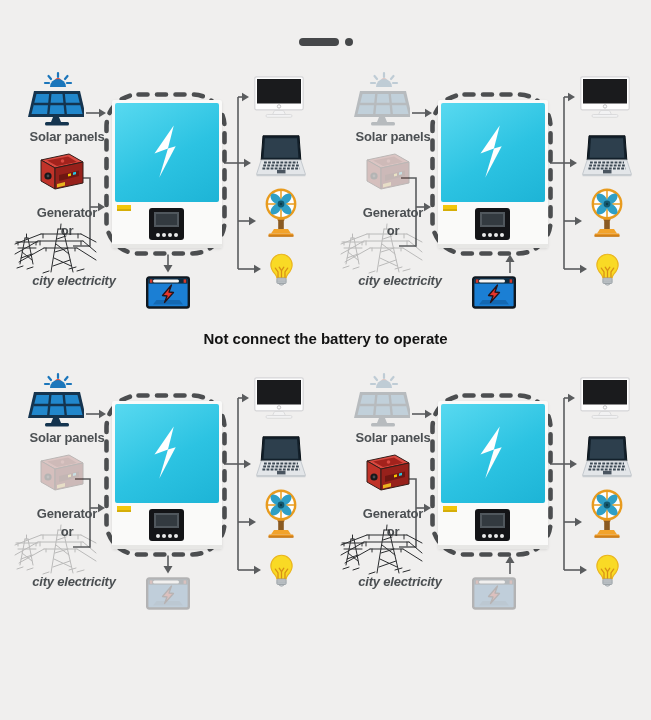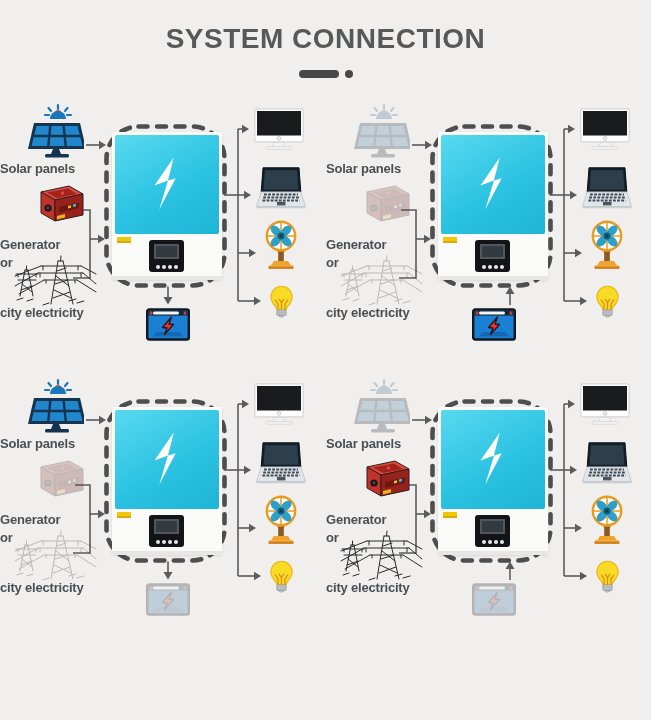--- a/index.html
+++ b/index.html
@@ -14,31 +14,31 @@
   .section-heading{margin:0;text-align:center;font-size:15px;font-weight:700;color:#131313;}
   .section--1 .section-heading{margin-top:24px;}
   .section--2 .section-heading{margin-top:9px;}
   .row{display:flex;margin-top:10px;}
   
   .diagram{position:relative;width:326px;height:265px;flex:0 0 326px;}
   #row-1 .diagram{height:289px;}
   .icon{position:absolute;}
   .icon svg{display:block;width:100%;height:100%;}
   .faded{opacity:.27;filter:saturate(.55);}
-  .icon-label{position:absolute;width:100px;font-size:13px;font-weight:700;
-              color:#4b4f52;letter-spacing:-.2px;line-height:14px;}
+  .icon-label{position:absolute;width:100px;text-align:center;font-size:13px;font-weight:700;
+              color:#4b4f52;letter-spacing:-.2px;line-height:14px;margin-left:17px;}
   .connections{position:absolute;left:0;top:0;width:326px;height:265px;}
   
   .solar-icon{left:22px;top:14px;width:62px;height:58px;}
   .solar-label{left:0;top:74px;}
   .generator-icon{left:27px;top:95px;width:60px;height:47px;}
   .generator-label{left:0;top:150px;}
   .or-label{left:0;top:168px;}
   .city-icon{left:13px;top:166px;width:84px;height:52px;}
-  .city-label{left:0;top:218px;}
+  .city-label{left:7px;top:218px;font-style:italic;}
   .monitor-icon{left:254px;top:20px;width:50px;height:42px;}
   .laptop-icon{left:255px;top:79px;width:52px;height:45px;}
   .fan-icon{left:262px;top:132px;width:38px;height:50px;}
   .bulb-icon{left:267px;top:196px;width:29px;height:39px;}
   .battery-icon{left:146px;top:217px;width:44px;height:36px;}
   
   .inverter{position:absolute;left:112px;top:44px;width:110px;height:148px;background:#fafaf9;
             border-radius:2px;box-shadow:0 1px 3px rgba(0,0,0,.10);}
   .inverter::after{content:'';position:absolute;left:0;right:0;bottom:0;height:4px;background:#e7e7e5;
             border-radius:0 0 2px 2px;}
@@ -55,21 +55,20 @@
   
   .flow-down .conn-battery-up{display:none;}
   .flow-up .conn-battery-down{display:none;}
 </style>
 </head>
 <body>
 
 <div class="page">
 
   <div class="header">
-    <h1 class="title">SYSTEM CONNECTION</h1>
     <div class="divider">
       <span class="bar"></span>
       <span class="dot"></span>
     </div>
   </div>
 
   <section class="section section--1">
     <div class="row" id="row-0">
   <div class="diagram flow-down">
 
@@ -519,20 +518,21 @@
         <polygon points="7,31.5 37,31.5 33.5,27 10.5,27" fill="#1468b2"></polygon>
         <polygon points="25.5,12 16.5,22.5 21,23 18.5,29.5 27.5,19.5 23,19" fill="#e8352b" stroke="#27141a" stroke-width="1.3" stroke-linejoin="round"></polygon>
       </svg>
     </div>
 
   </div>
 </div>
   </section>
 
   <section class="section section--2">
+    <h2 class="section-heading">Not connect the battery to operate</h2>
     <div class="row" id="row-1">
   <div class="diagram flow-down">
 
     <svg class="connections" viewBox="0 0 326 265">
       <g stroke="#5a5c5e" stroke-width="1.6" fill="#5a5c5e">
         <g>
           <line x1="86" y1="57" x2="99" y2="57"></line>
           <polygon points="99,52.8 99,61.2 106,57" stroke="none"></polygon>
         </g>
         <g>

